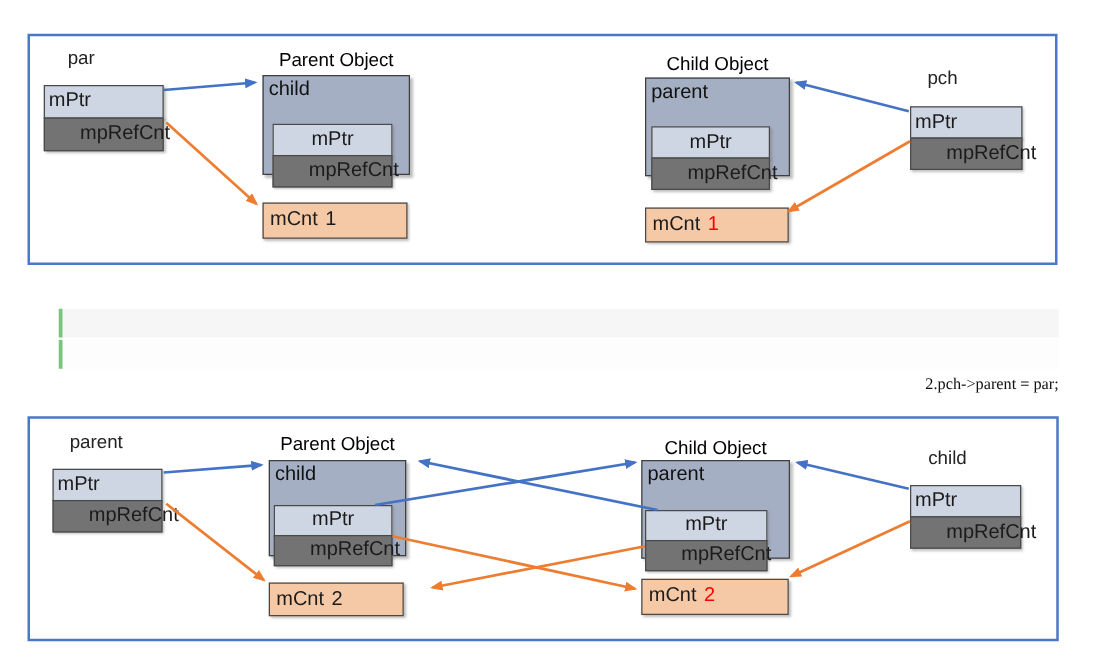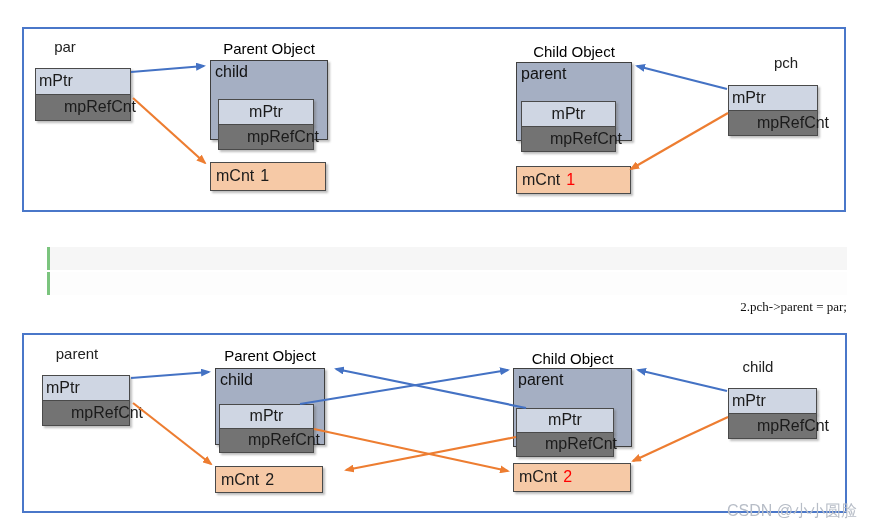--- a/index.html
+++ b/index.html
@@ -77,21 +77,21 @@
     <div class="objfield">parent</div>
     <div class="inner" style="left:4px;top:28px;width:95px;">
       <div class="row ptrfill center">mPtr</div>
       <div class="row reffill">mpRefCnt</div>
     </div>
   </div>
   <div class="mcnt" style="left:516px;top:166px;width:115px;height:28px;">
     <span>mCnt</span><span class="val" style="color: rgb(255, 0, 0);">1</span>
   </div>
 
-  <div class="boxlabel" style="left:760px;top:54px;width:52px;">pch</div>
+  <div class="boxlabel" style="left:728px;top:54px;width:52px;">pch</div>
   <div class="ptrstack" style="left:728px;top:75px;width:90px;">
     <div class="row ptrfill" style="height:26px;">mPtr</div>
     <div class="row reffill" style="height:26px;">mpRefCnt</div>
   </div>
 
   <div class="codeline bg1" style="left:47px;top:247px;width:800px;">
     <span class="lnum">1.</span><span>parent-&gt;child = pch;</span>
   </div>
   <div class="codeline bg2" style="left:47px;top:272px;width:800px;">
     <span class="lnum">2.</span><span>pch-&gt;parent = par;</span>
@@ -151,15 +151,14 @@
       <line x1="131" y1="378" x2="209" y2="372" stroke="#4472c4" stroke-width="2.2" marker-end="url(#m-blue)"></line>
       <line x1="300" y1="404" x2="508" y2="370" stroke="#4472c4" stroke-width="2.2" marker-end="url(#m-blue)"></line>
       <line x1="526" y1="408" x2="336" y2="369" stroke="#4472c4" stroke-width="2.2" marker-end="url(#m-blue)"></line>
       <line x1="727" y1="391" x2="638" y2="370" stroke="#4472c4" stroke-width="2.2" marker-end="url(#m-blue)"></line>
       <line x1="133" y1="403" x2="211" y2="464" stroke="#ed7d31" stroke-width="2.2" marker-end="url(#m-orange)"></line>
       <line x1="314" y1="429" x2="508" y2="471" stroke="#ed7d31" stroke-width="2.2" marker-end="url(#m-orange)"></line>
       <line x1="728" y1="417" x2="633" y2="461" stroke="#ed7d31" stroke-width="2.2" marker-end="url(#m-orange)"></line>
       <line x1="516" y1="437" x2="346" y2="470" stroke="#ed7d31" stroke-width="2.2" marker-end="url(#m-orange)"></line>
     </svg>
 
-  <div class="watermark" style="left:727px;top:501px;">CSDN @小小圆脸</div>
 
 </div>
 
 </body></html>

